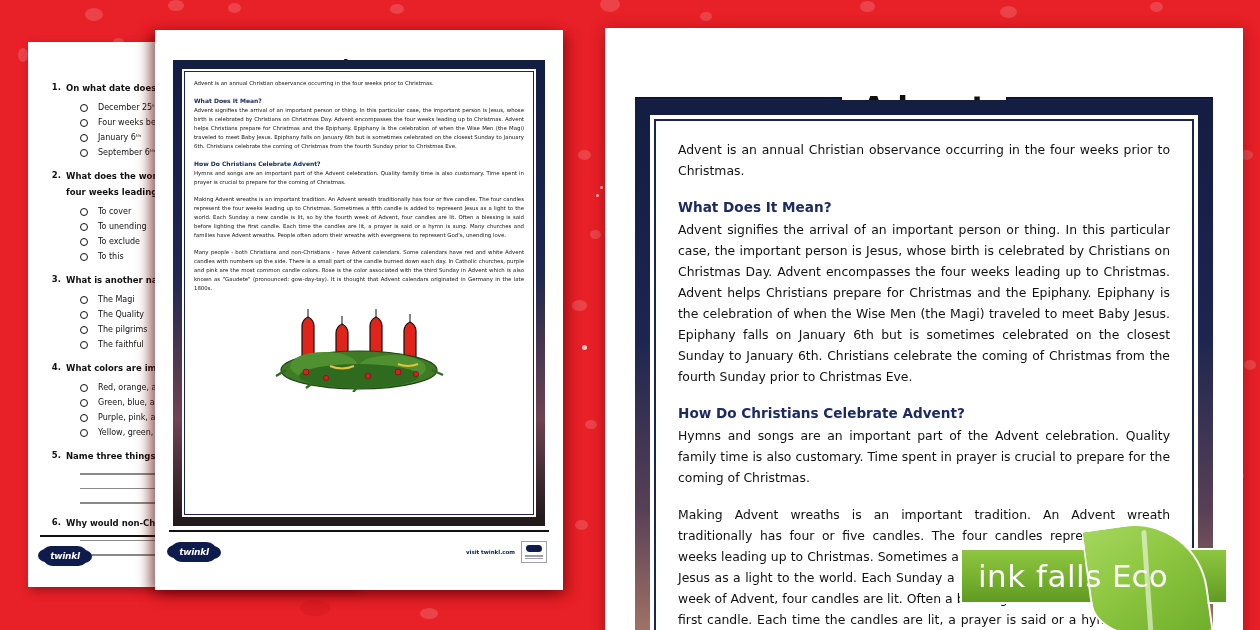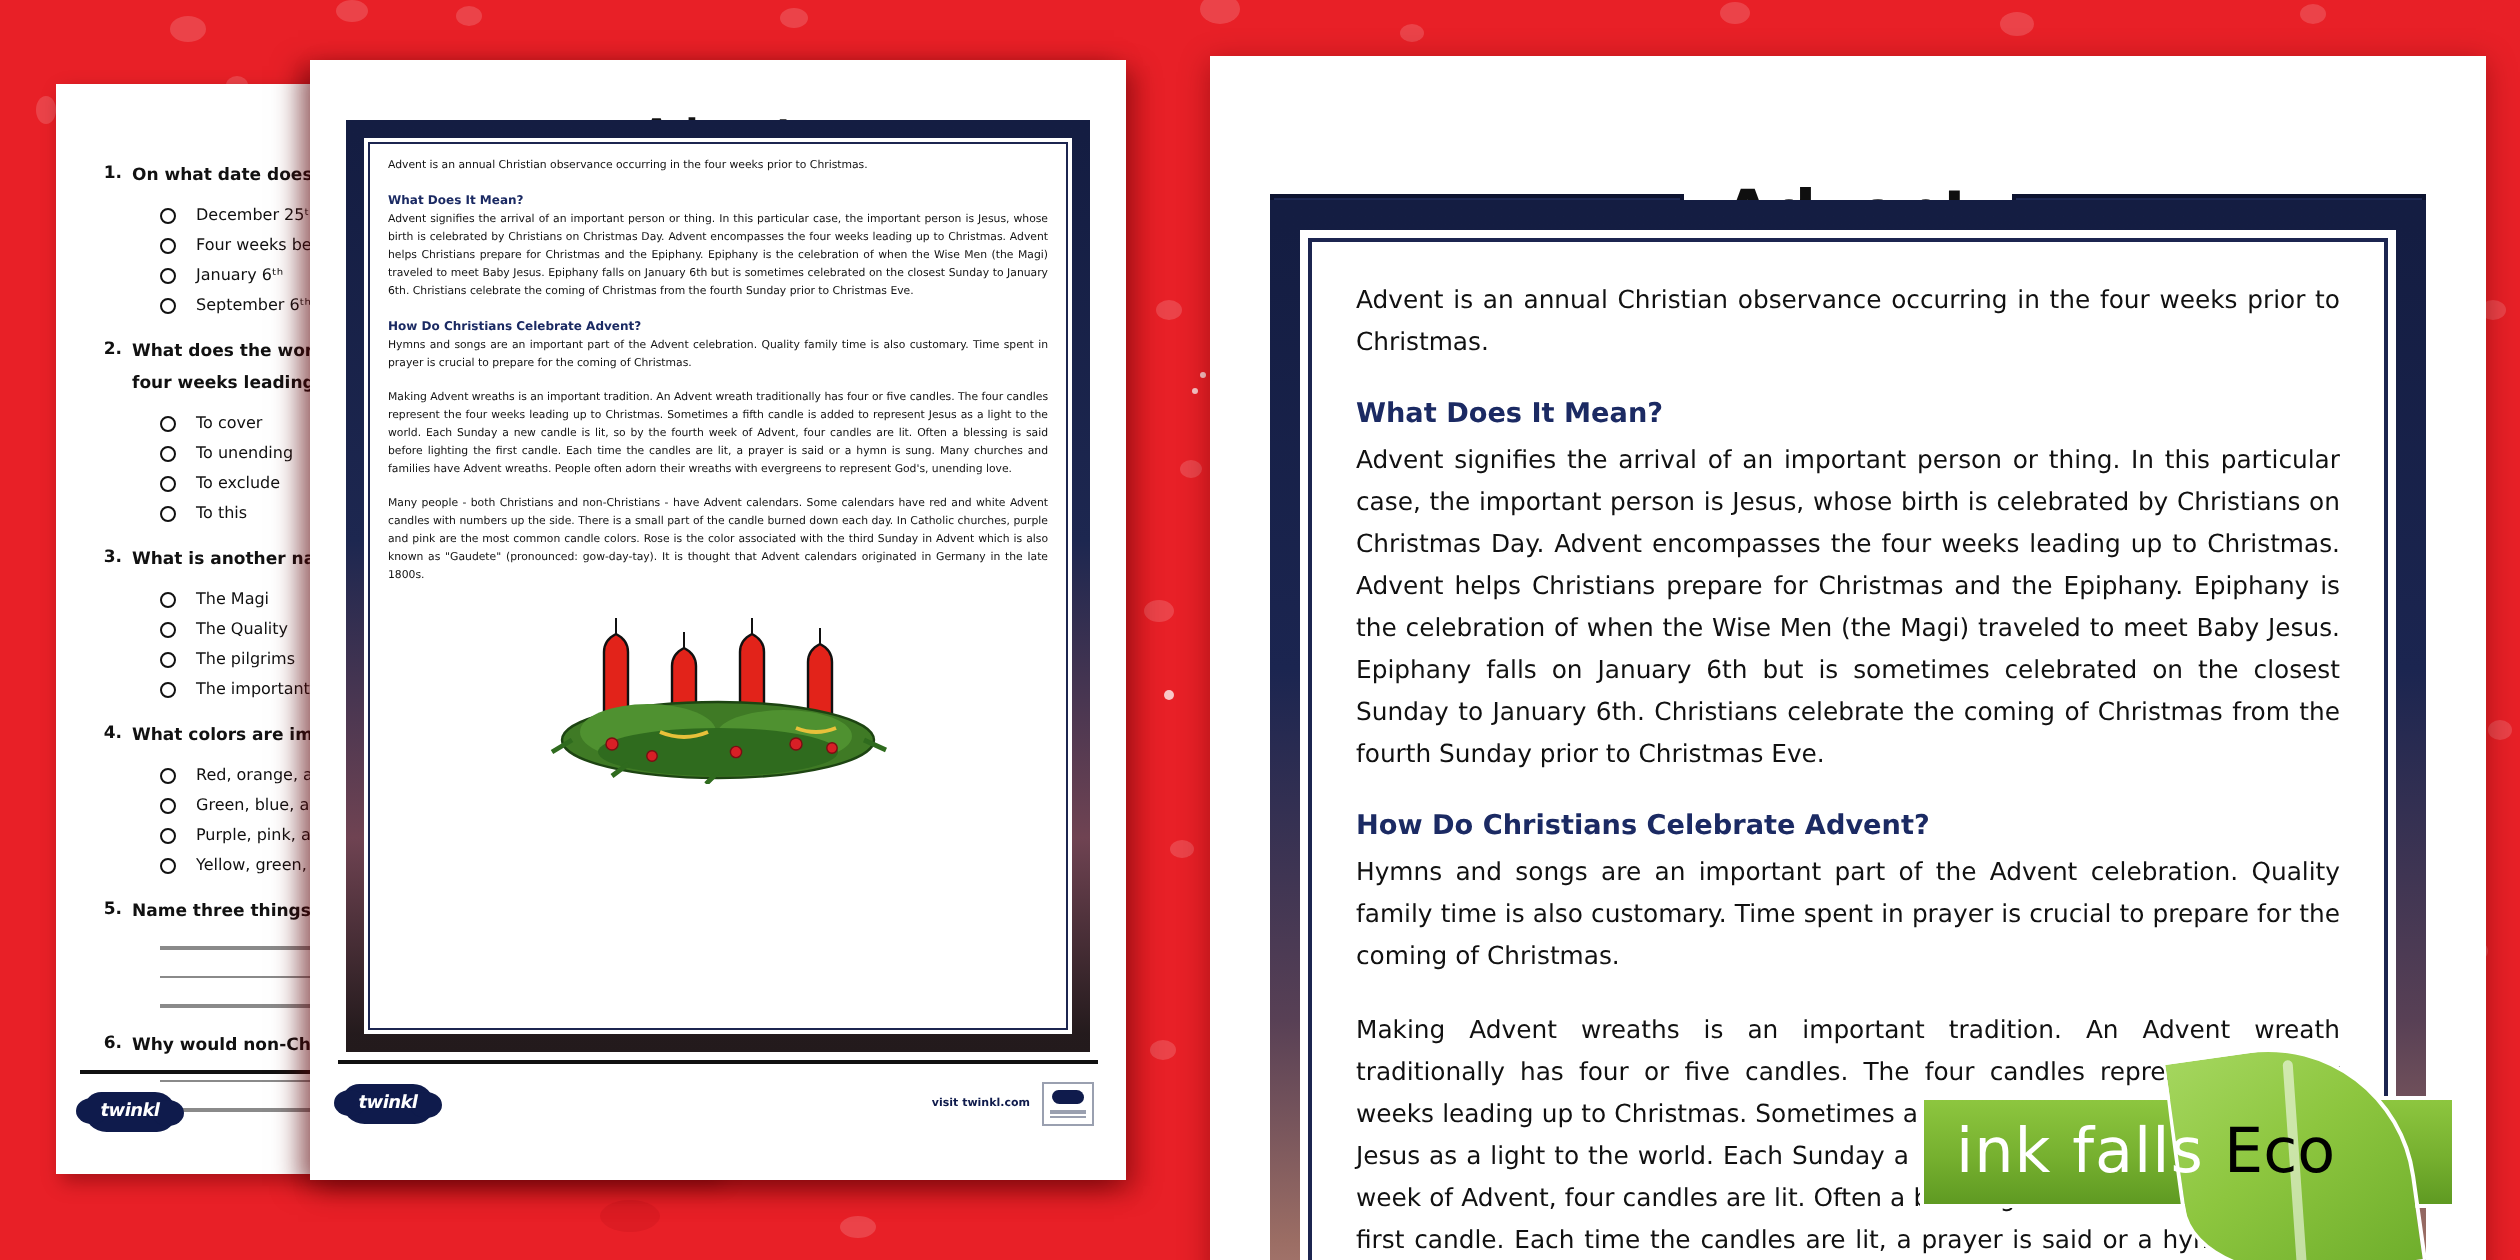--- a/index.html
+++ b/index.html
@@ -229,21 +229,21 @@
   .eco-vein {
     position:absolute; left: 185px; top: 8px;
     width: 5px; height: 108px;
     background: rgba(255,255,255,.55);
     transform: rotate(-4deg);
     border-radius: 3px;
   }
   .eco-eco {
     position:absolute; left: 152px; top: 36px;
     font-family: "DejaVu Sans", sans-serif;
-    font-size: 31px; color:#000000;
+    font-size: 31px; color:#ffffff;
   }
 </style>
 </head>
 <body>
 
 <div id="stage">
 
   <div>
     <div class="bokeh bk-l" style="left:85px;top:8px;width:18px;height:13px;"></div>
     <div class="bokeh bk-l" style="left:168px;top:0px;width:16px;height:11px;"></div>
@@ -339,21 +339,21 @@
         <div class="q-opt">
             <span class="radio"></span>
             <span class="q-opt-label">The Quality</span>
           </div>
         <div class="q-opt">
             <span class="radio"></span>
             <span class="q-opt-label">The pilgrims</span>
           </div>
         <div class="q-opt">
             <span class="radio"></span>
-            <span class="q-opt-label">The important</span>
+            <span class="q-opt-label">The faithful</span>
           </div>
       </div>
 
       <div class="q-item">
           <div class="q-num">4.</div>
           <div class="q-text">What colors are impor</div>
         </div>
       <div class="q-opts">
         <div class="q-opt">
             <span class="radio"></span>

